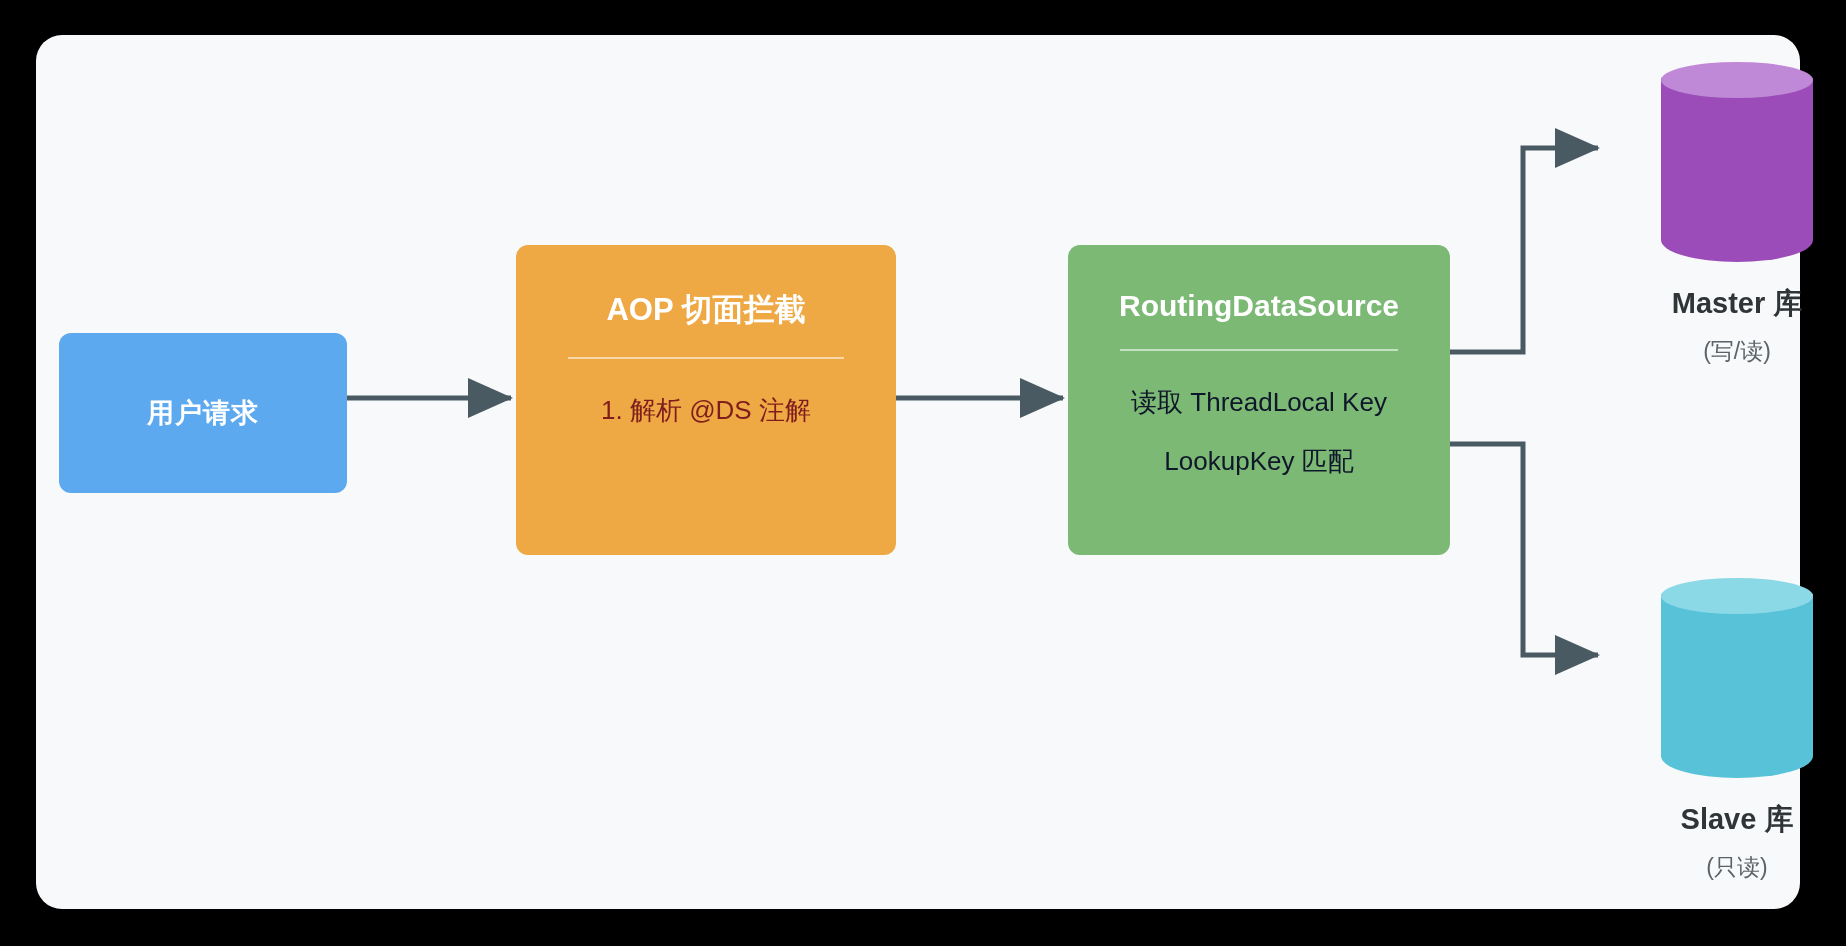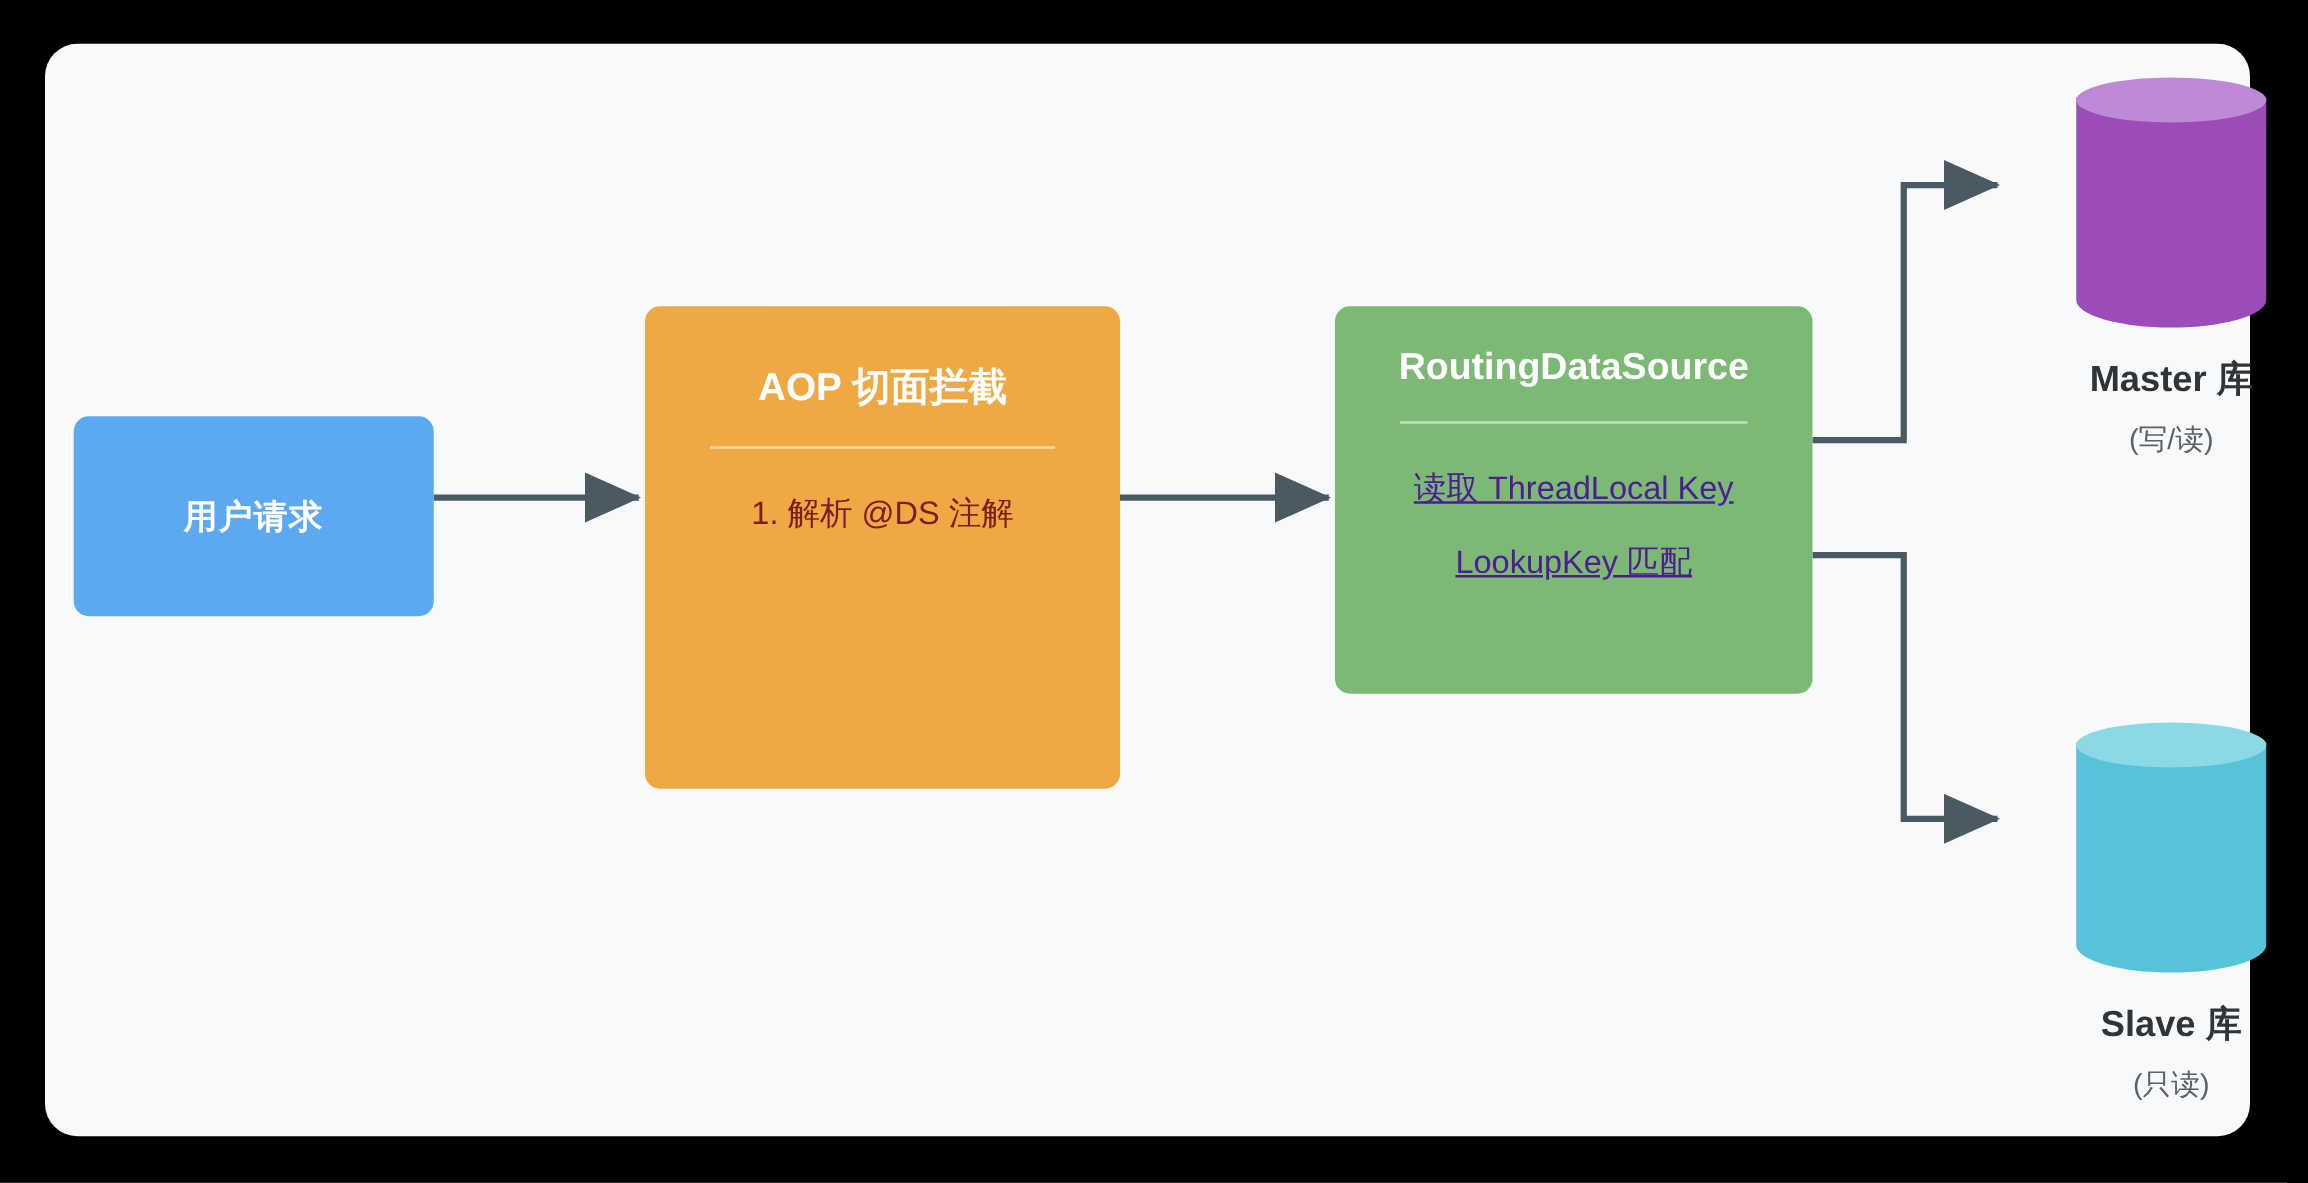--- a/index.html
+++ b/index.html
@@ -66,21 +66,21 @@
     font-weight: bold;
     color: #ffffff;
     letter-spacing: 1px;
   }
 
   
   #node-aop {
     left: 516px;
     top: 245px;
     width: 380px;
-    height: 386px;
+    height: 310px;
     background: #efa944;
     padding: 28px 26px;
     justify-content: flex-start;
   }
   #node-aop .node-title {
     font-size: 31px;
     font-weight: bold;
     color: #ffffff;
     margin-top: 16px;
     text-align: center;
@@ -99,43 +99,42 @@
     font-weight: normal;
   }
 
   
   #node-routing {
     left: 1068px;
     top: 245px;
     width: 382px;
     height: 310px;
     background: #7cb975;
-    padding: 16px 26px;
+    padding: 28px 26px;
     justify-content: flex-start;
   }
   #node-routing .node-title {
     font-size: 30px;
     font-weight: bold;
     color: #ffffff;
     margin-top: 16px;
     text-align: center;
   }
   #node-routing .node-divider {
     width: 84%;
     height: 2px;
     background: rgba(255,255,255,0.55);
     margin: 26px 0 22px 0;
   }
   #node-routing .node-line {
     font-size: 26px;
-    color: #4c1d95;
+    color: #0f172a;
     text-align: left;
     margin: 12px 0;
     font-weight: normal;
-    text-decoration: underline;
   }
 
   
   .db-group {
     position: absolute;
     width: 220px;
     display: flex;
     flex-direction: column;
     align-items: center;
   }

